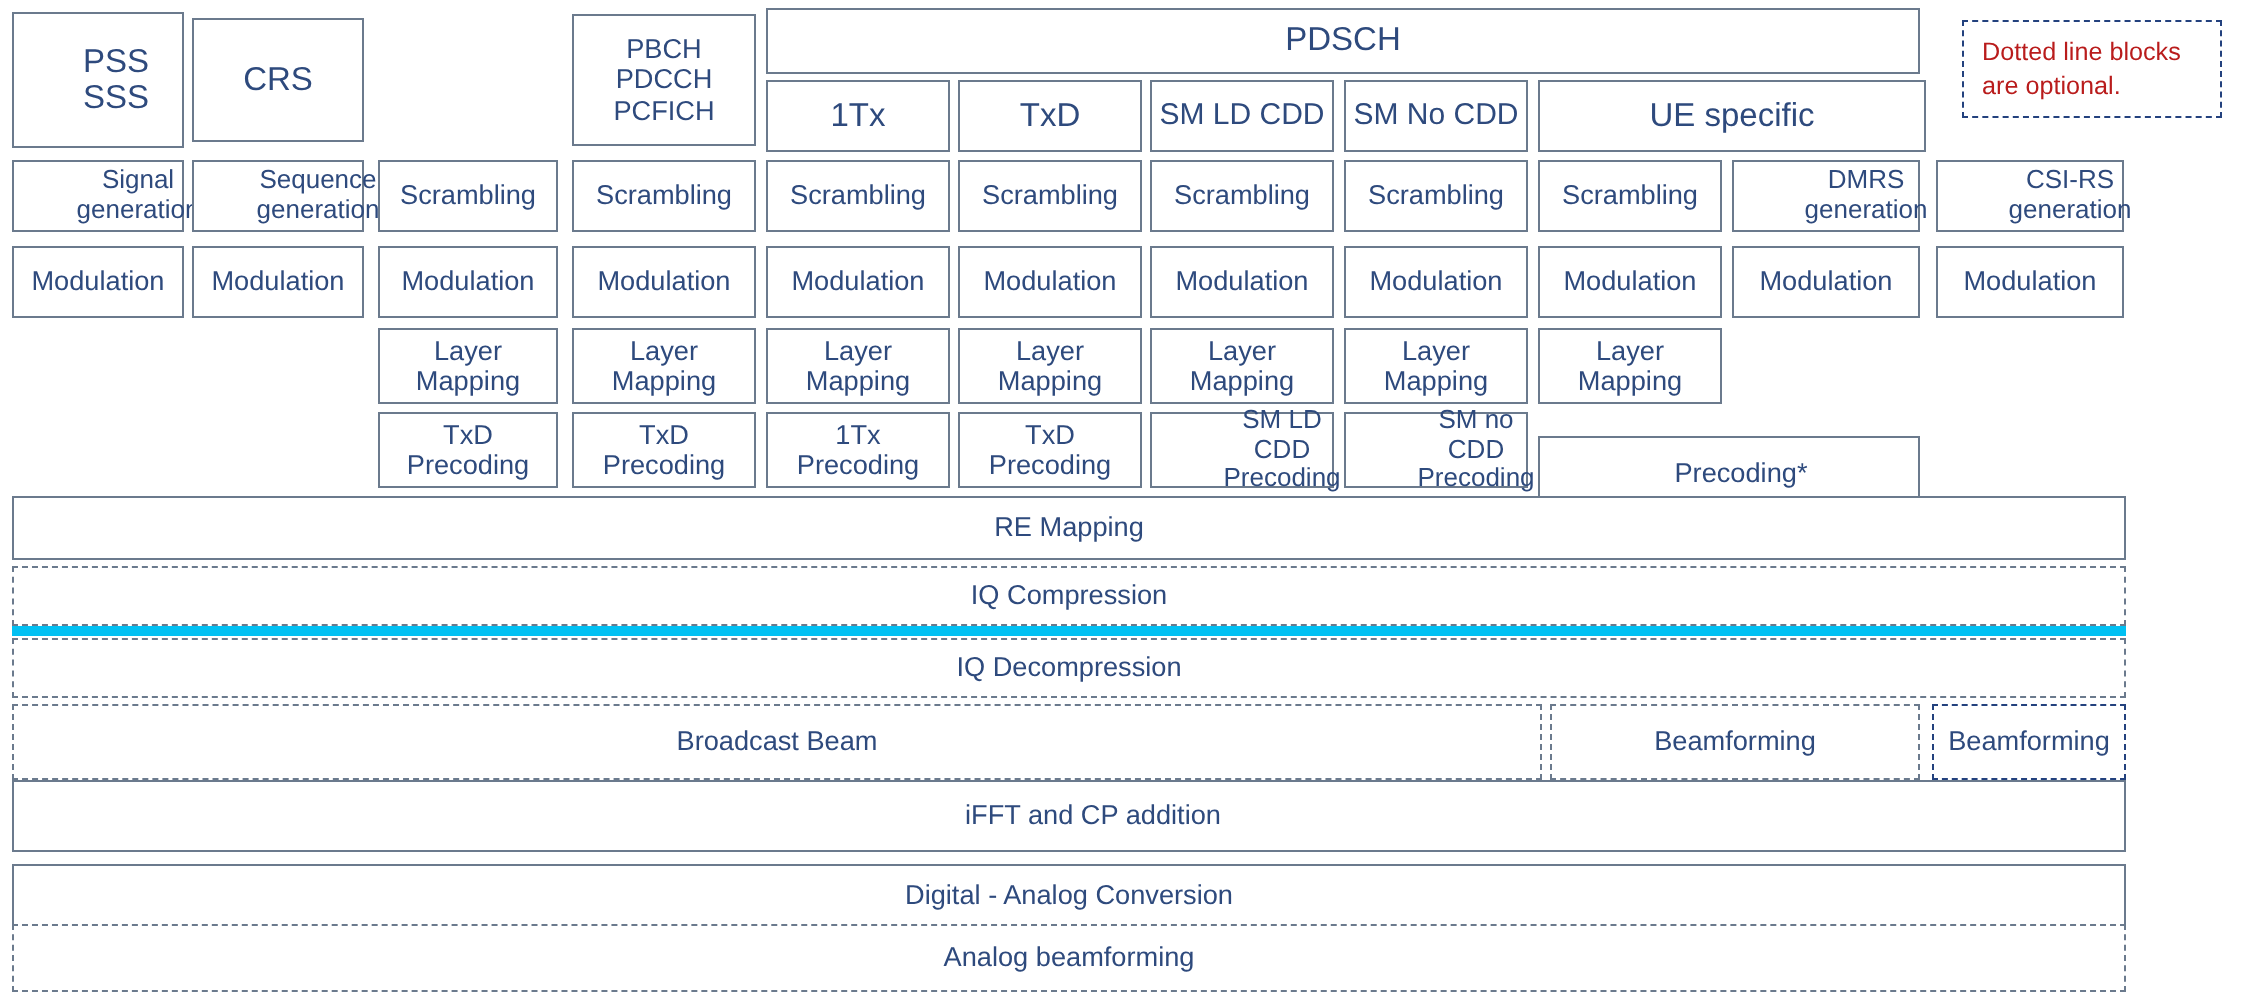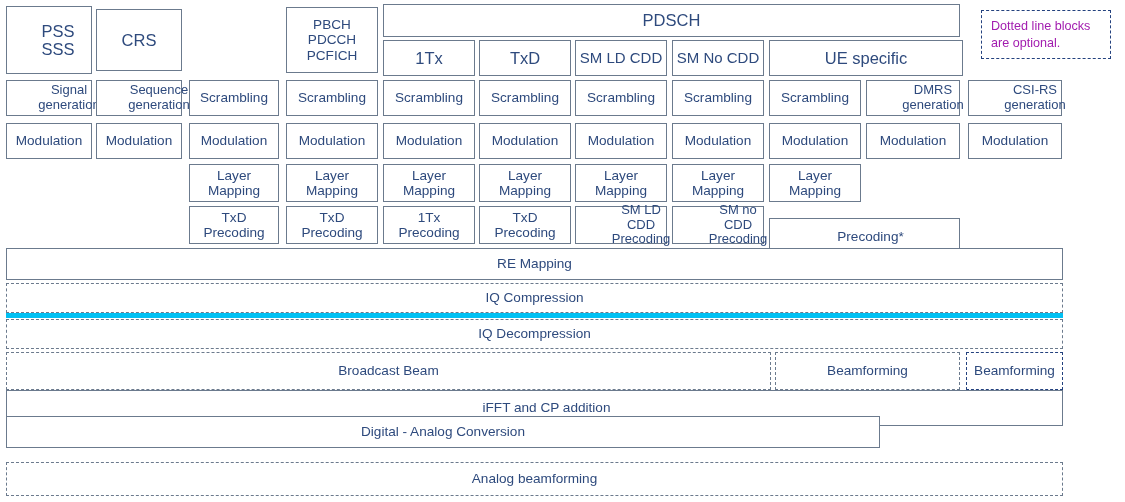--- a/index.html
+++ b/index.html
@@ -43,21 +43,21 @@
   .legend{
     position:absolute;
     box-sizing:border-box;
     display:flex;
     flex-direction:column;
     align-items:flex-start;
     justify-content:center;
     padding-left:9px;
     font-size:12.6px;
     line-height:1.35;
-    color:#a21caf;
+    color:#b91c1c;
     border:1.8px dashed #23417e;
     background:#fff;
   }
 </style>
 </head>
 <body>
 
 <div id="stage">
 
   <div class="blk solid f16" style="left:6px;top:6px;width:86px;height:68px;padding-left:20px;">PSS
@@ -143,16 +143,16 @@
 
   <div class="cyanline" style="left:6px;top:313px;width:1057px;"></div>
 
   <div class="blk dashed f14" style="left:6px;top:319px;width:1057px;height:30px;">IQ Decompression</div>
 
   <div class="blk dashed f14" style="left:6px;top:352px;width:765px;height:38px;">Broadcast Beam</div>
   <div class="blk dashed f14" style="left:775px;top:352px;width:185px;height:38px;">Beamforming</div>
   <div class="blk dashed-blue f14" style="left:966px;top:352px;width:97px;height:38px;">Beamforming</div>
 
   <div class="blk solid f14" style="left:6px;top:390px;width:1057px;height:36px;padding-left:26px;">iFFT and CP addition</div>
-  <div class="blk solid f14" style="left:6px;top:416px;width:874px;height:32px;">Digital - Analog Conversion</div>
+  <div class="blk solid f14" style="left:6px;top:432px;width:1057px;height:32px;">Digital - Analog Conversion</div>
   <div class="blk dashed f14" style="left:6px;top:462px;width:1057px;height:34px;">Analog beamforming</div>
 
 </div>
 
 </body></html>

